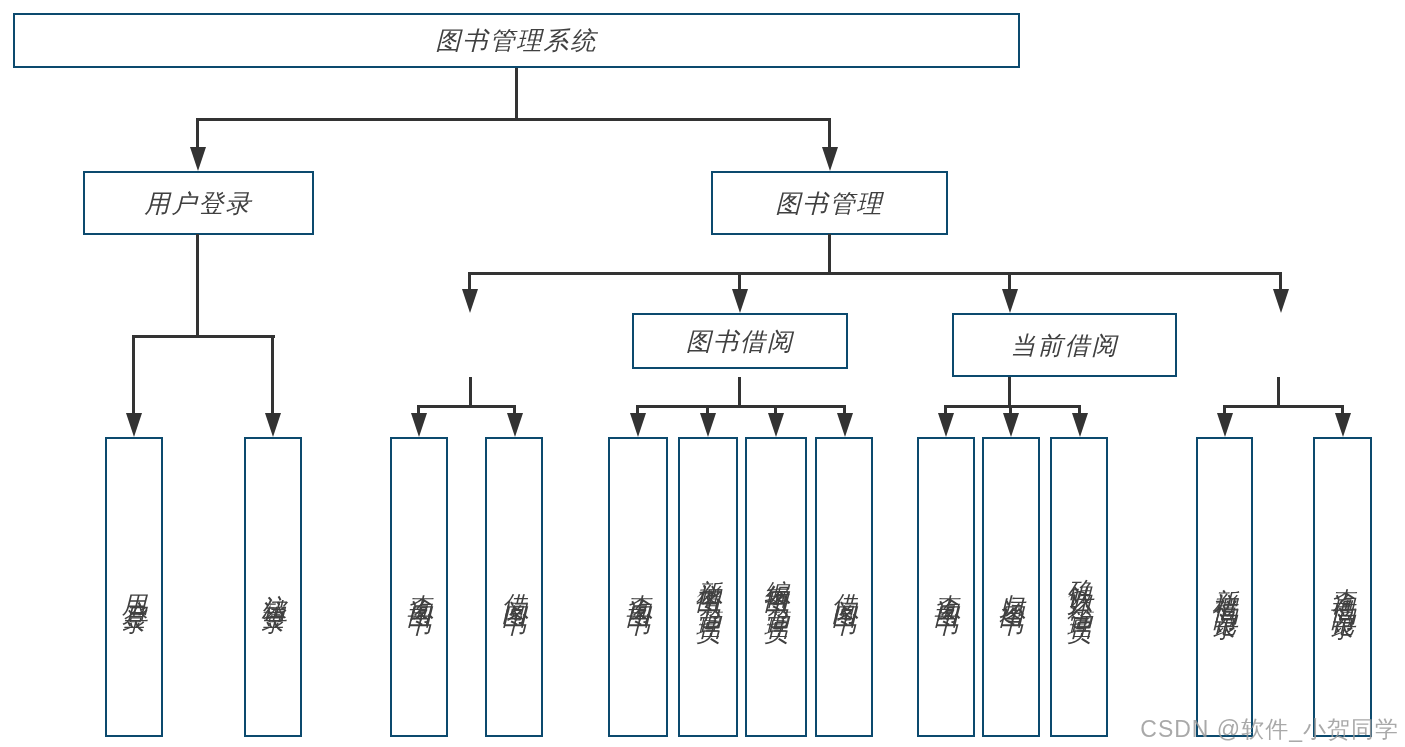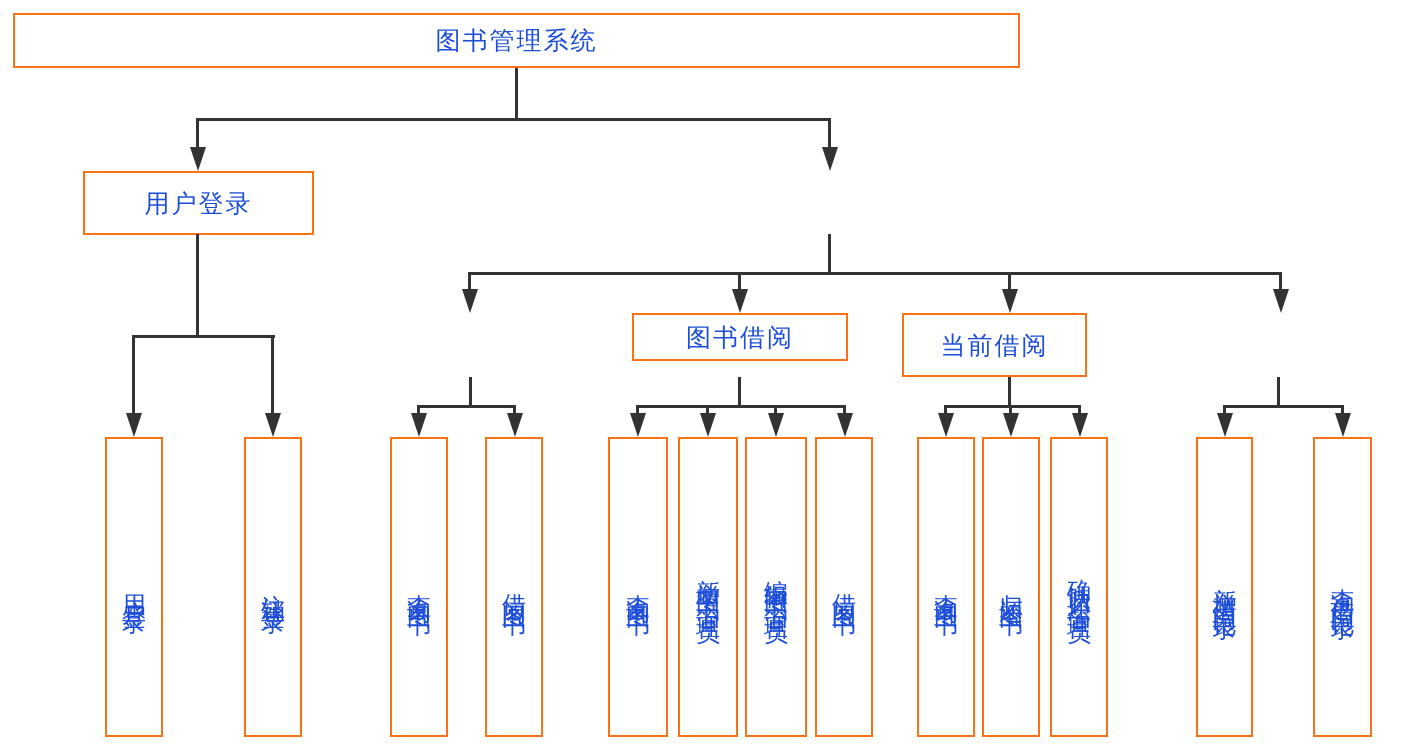--- a/index.html
+++ b/index.html
@@ -1,23 +1,23 @@
 <!DOCTYPE html>
 <html><head>
 <meta charset="utf-8">
 <style>
   html,body{margin:0;padding:0;background:#fff;}
   #canvas{
     position:relative;width:1405px;height:747px;background:#ffffff;
     font-family:"Liberation Sans",sans-serif;overflow:hidden;
   }
   .node{
-    position:absolute;box-sizing:border-box;border:2px solid #f97316;
-    background:#ffffff;color:#1d4ed8;display:flex;align-items:center;
-    justify-content:center;font-size:25px;letter-spacing:2px;
+    position:absolute;box-sizing:border-box;border:2px solid #0c4a6e;
+    background:#ffffff;color:#404040;display:flex;align-items:center;
+    justify-content:center;font-size:25px;letter-spacing:2px;font-style:italic;
   }
   .vnode{
     writing-mode:vertical-rl;text-orientation:mixed;
     font-size:24px;letter-spacing:6px;line-height:1;
     padding:6px 0;
   }
   .hline,.vline{position:absolute;background:#333333;}
   .hline{height:3px;}
   .vline{width:3px;}
   .drop{position:absolute;width:3px;background:#333333;}
@@ -29,22 +29,22 @@
   .watermark{
     position:absolute;right:6px;bottom:2px;font-size:23px;color:#9b9b9b;
     opacity:.85;letter-spacing:1px;white-space:nowrap;
   }
 
   
   #n-root{left:13px;top:13px;width:1007px;height:55px;}
   #n-user-login{left:83px;top:171px;width:231px;height:64px;}
   #n-book-mgmt{left:711px;top:171px;width:237px;height:64px;}
   #n-new-books{left:362px;top:313px;width:217px;height:64px;}
-  #n-book-borrow{left:632px;top:313px;width:216px;height:48px;}
-  #n-current-borrow{left:902px;top:313px;width:185px;height:64px;}
+  #n-book-borrow{left:632px;top:313px;width:216px;height:56px;}
+  #n-current-borrow{left:952px;top:313px;width:225px;height:64px;}
   #n-borrow-records{left:1170px;top:313px;width:216px;height:64px;}
   .leaf{top:437px;height:300px;width:58px;}
   #n-leaf-user-login{left:105px;}
   #n-leaf-logout{left:244px;}
   #n-nb-query{left:390px;}
   #n-nb-borrow{left:485px;}
   #n-bb-query{left:608px;width:60px;}
   #n-bb-add{left:678px;width:60px;}
   #n-bb-edit{left:745px;width:62px;}
   #n-bb-borrow{left:815px;}
@@ -101,20 +101,21 @@
 <div id="canvas">
 
   <div class="node" id="n-root">图书管理系统</div>
 
   <div class="vline" id="c1-v"></div>
   <div class="hline" id="c1-h"></div>
   <div class="drop" id="c1-d1"></div>
   <div class="drop" id="c1-d2"></div>
 
   <div class="node" id="n-user-login">用户登录</div>
+  <div class="node" id="n-book-mgmt">图书管理</div>
 
   <div class="vline" id="c2-v"></div>
   <div class="hline" id="c2-h"></div>
   <div class="drop" id="c2-d1"></div>
   <div class="drop" id="c2-d2"></div>
 
   <div class="vline" id="c3-v"></div>
   <div class="hline" id="c3-h"></div>
   <div class="drop" id="c3-d1"></div>
   <div class="drop" id="c3-d2"></div>
@@ -158,13 +159,14 @@
   <div class="node vnode leaf" id="n-bb-edit">编辑图书（管理员）</div>
   <div class="node vnode leaf" id="n-bb-borrow">借阅图书</div>
 
   <div class="node vnode leaf" id="n-cb-query">查询图书</div>
   <div class="node vnode leaf" id="n-cb-return">归还图书</div>
   <div class="node vnode leaf" id="n-cb-confirm">确认归还（管理员）</div>
 
   <div class="node vnode leaf" id="n-br-add">新增借阅记录</div>
   <div class="node vnode leaf" id="n-br-query">查询借阅记录</div>
 
+  <div class="watermark">CSDN @软件_小贺同学</div>
 </div>
 
 </body></html>

